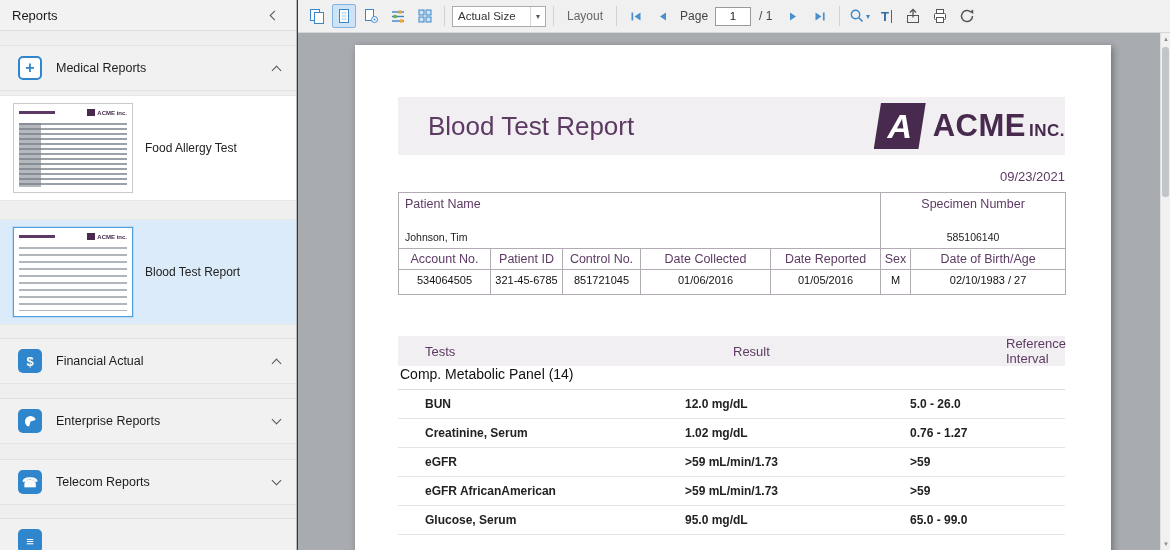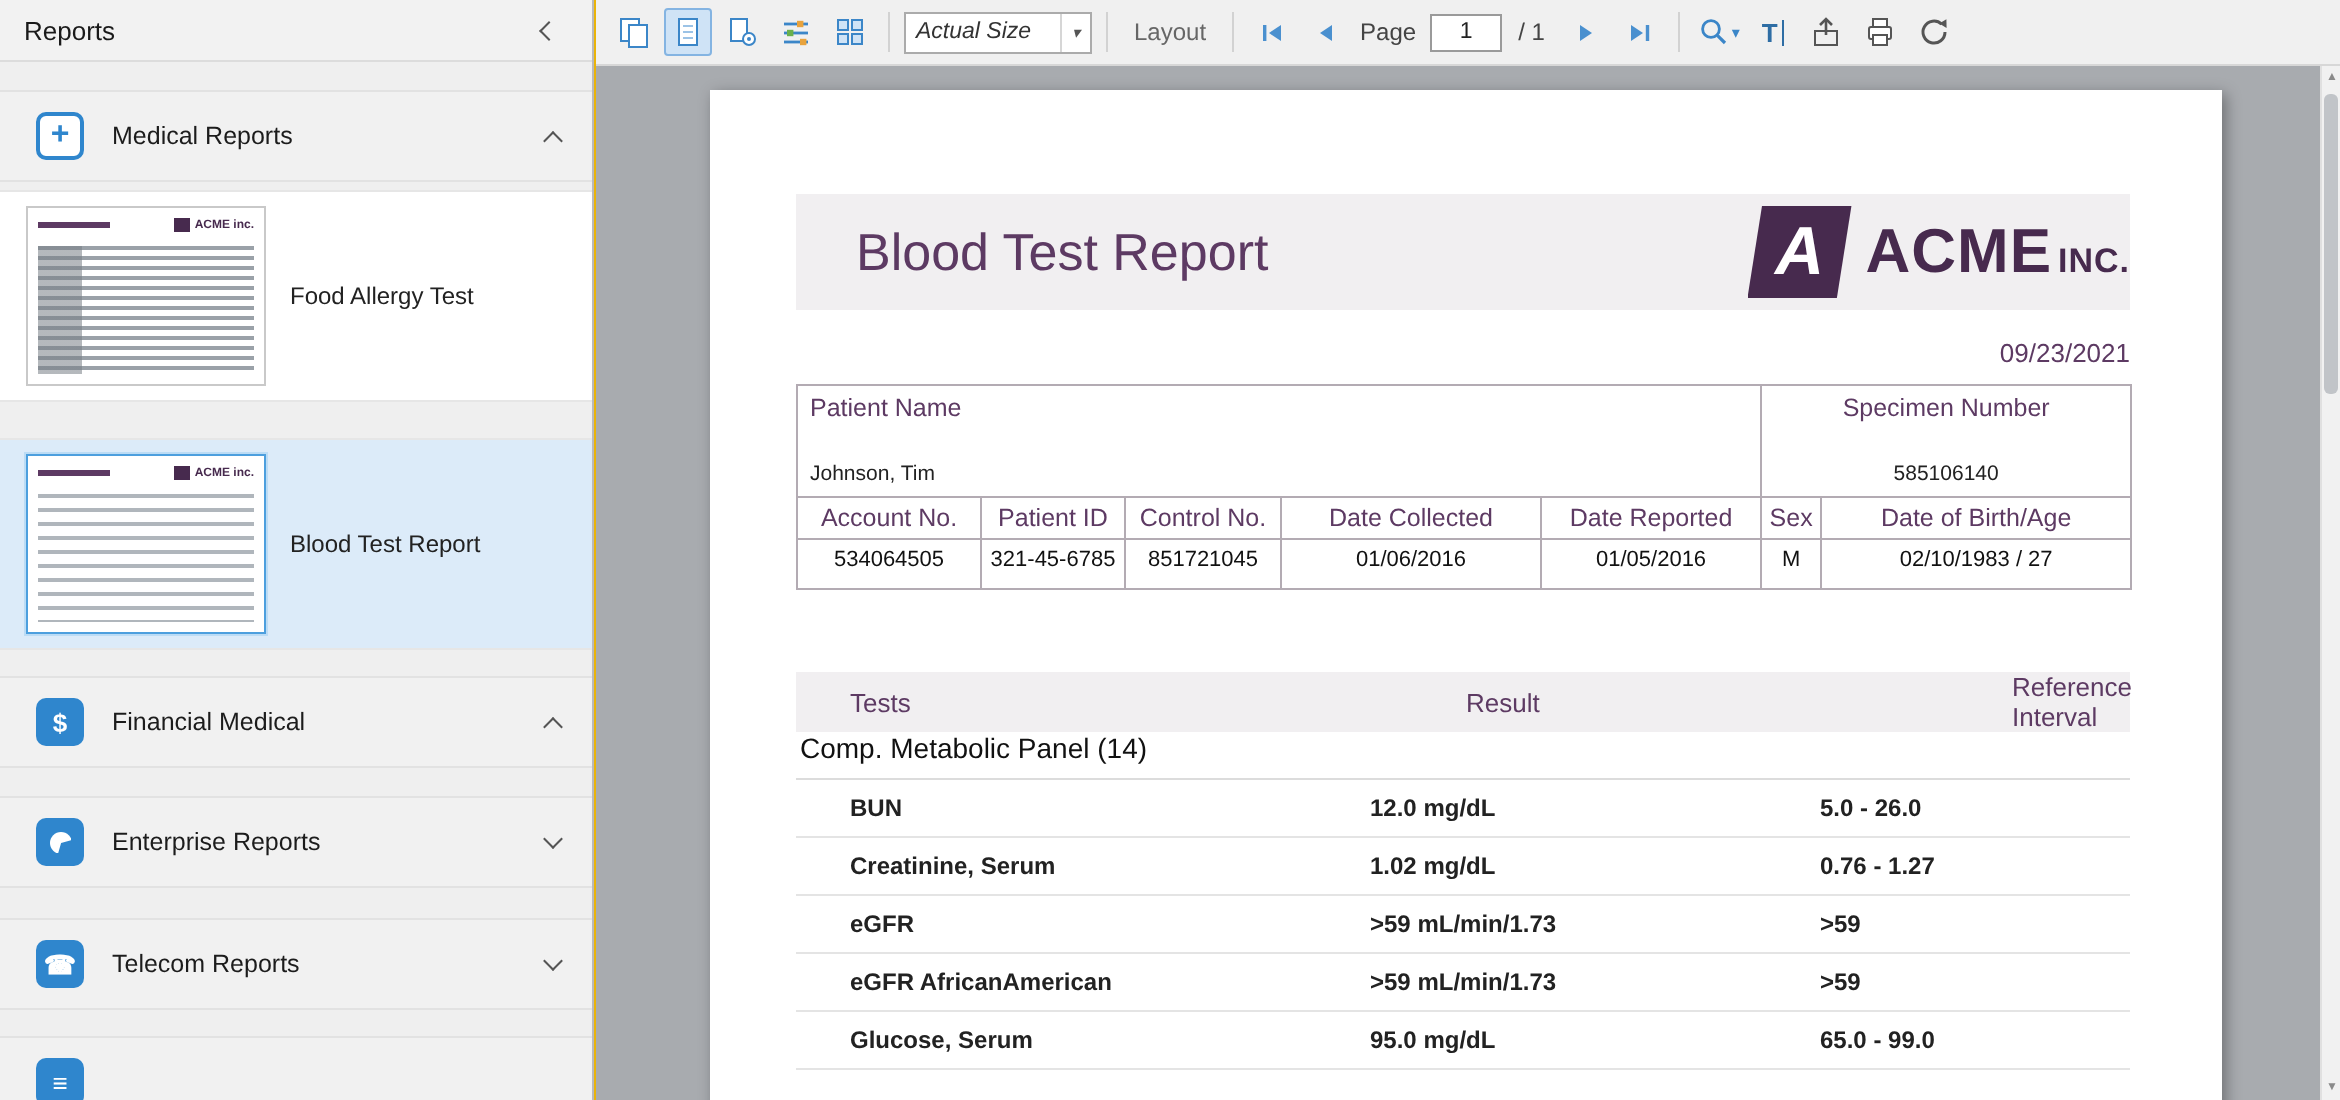--- a/index.html
+++ b/index.html
@@ -1,18 +1,18 @@
 <!DOCTYPE html>
 <html><head>
 <meta charset="utf-8">
 <style>
   * { margin:0; padding:0; box-sizing:border-box; }
   html,body { width:1170px; height:550px; }
   body { font-family:"Liberation Sans", sans-serif; }
-  .app { position:relative; width:1170px; height:550px; overflow:hidden; background:#eab308; }
+  .app { position:relative; width:1170px; height:550px; overflow:hidden; background:#4c1d95; }
 
   
   .sidebar { position:absolute; left:0; top:0; width:297px; height:100%; background:#efefef; border-right:1px solid #b9b9b9; z-index:3; }
   .sb-header { height:31px; display:flex; align-items:center; padding:0 12px; background:#f2f2f2; border-bottom:1px solid #dcdcdc; }
   .sb-title { flex:1; font-size:13px; color:#1a1a1a; }
   .collapse-btn { width:20px; height:20px; display:flex; align-items:center; justify-content:center; cursor:pointer; }
   .chev { width:7px; height:7px; border-right:1.7px solid #555; border-bottom:1.7px solid #555; display:inline-block; }
   .chev.up   { transform:rotate(-135deg); margin-top:4px; }
   .chev.down { transform:rotate(45deg); margin-bottom:4px; }
   .chev.left { transform:rotate(135deg); }
@@ -38,21 +38,21 @@
       repeating-linear-gradient(to bottom, #9aa1a8 0 2px, rgba(0,0,0,0) 2px 5px); }
   .thumb-lines.sparse { background:repeating-linear-gradient(to bottom, #b0b6bc 0 2px, rgba(0,0,0,0) 2px 7px); }
   .thumb-label { font-size:12px; color:#222; }
   .sec.partial { margin-top:13px; }
 
   
   .toolbar { position:absolute; left:298px; right:0; top:0; height:33px; background:#f0f0f0; border-bottom:1px solid #d7d7d7; display:flex; align-items:center; padding:0 7px; gap:3px; z-index:2; }
   .tb-btn { width:24px; height:24px; display:flex; align-items:center; justify-content:center; border-radius:2px; cursor:pointer; position:relative; }
   .tb-btn.selected { background:#cfe3f6; border:1px solid #84b4e2; }
   .tb-sep { width:1px; height:20px; background:#d2d2d2; margin:0 4px; }
-  .combo { display:flex; align-items:center; height:21px; border:1px solid #ababab; background:#fff; width:94px; cursor:pointer;font-style:italic; }
+  .combo { display:flex; align-items:center; height:21px; border:1px solid #ababab; background:#fff; width:94px; cursor:pointer; }
   .combo-text { flex:1; font-size:11.5px; color:#333; padding:0 5px; white-space:nowrap; }
   .combo-arrow { width:15px; height:100%; border-left:1px solid #d6d6d6; display:flex; align-items:center; justify-content:center; color:#555; font-size:8px; }
   .tb-label { font-size:12px; color:#666; padding:0 6px; cursor:pointer; }
   .page-label { font-size:12px; color:#444; margin:0 4px 0 2px; }
   .page-input { width:36px; height:19px; border:1px solid #9a9a9a; font-size:11.5px; text-align:center; font-family:inherit; color:#222; }
   .page-total { font-size:12px; color:#444; margin:0 6px 0 5px; white-space:nowrap; }
   .ticon { color:#2e6da4; font-weight:bold; font-size:13px; line-height:1; display:flex; align-items:center; }
   .ticon .bar { width:1px; height:13px; background:#2e6da4; margin-left:2px; }
   .mini-caret { font-size:8px; color:#3b86c8; margin-left:1px; }
 
@@ -136,21 +136,21 @@
               <span class="thumb-brand">ACME inc.</span>
             </span>
           </div>
           <div class="thumb-lines sparse"></div>
         </div>
         <span class="thumb-label">Blood Test Report</span>
       </div>
 
       <div class="sec" style="margin-top:13px">
         <span class="sq-icon">$</span>
-        <span class="sec-label">Financial Medical</span>
+        <span class="sec-label">Financial Actual</span>
         <i class="chev up"></i>
       </div>
 
       <div class="sec" style="margin-top:14px">
         <span class="sq-icon">
             <span class="pie"></span>
           </span>
         <span class="sec-label">Enterprise Reports</span>
         <i class="chev down"></i>
       </div>

